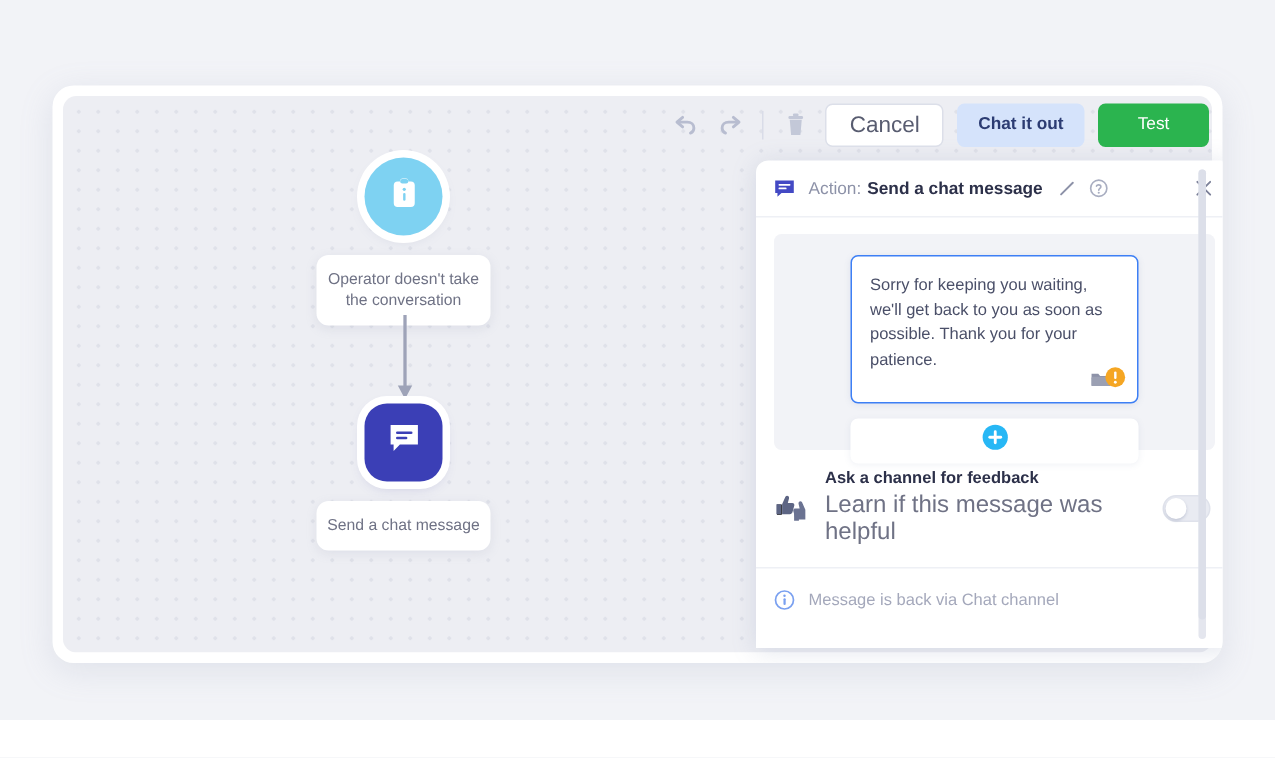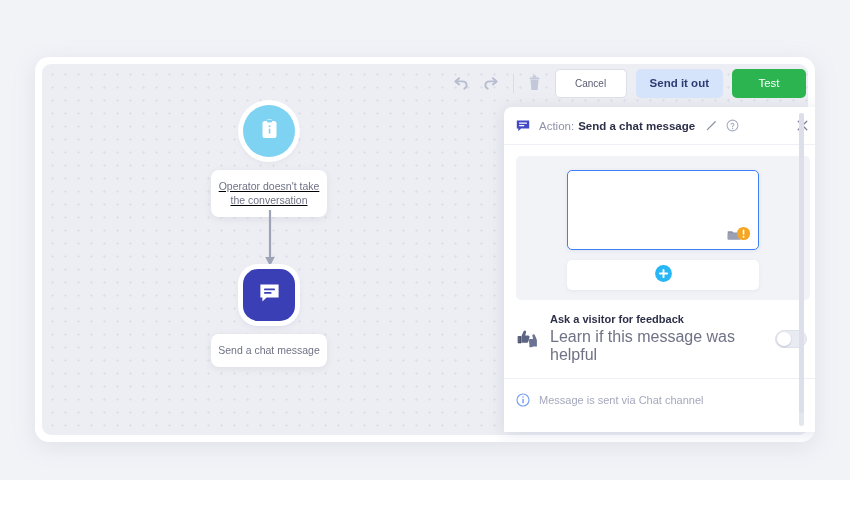--- a/index.html
+++ b/index.html
@@ -52,21 +52,21 @@
     background-size: 13px 13px;
     background-position: 4px 4px;
   }
 
   
   .node-wrap {
     position: absolute;
     width: 160px;
     text-align: center;
   }
-  #node-operator-wrap { left: 147px; top: 41px; text-decoration: underline; }
+  #node-operator-wrap { left: 147px; top: 41px; }
   #node-sendchat-wrap { left: 147px; top: 205px; }
 
   .node-circle {
     width: 52px;
     height: 52px;
     border-radius: 50%;
     margin: 0 auto;
     display: flex;
     align-items: center;
     justify-content: center;
@@ -133,21 +133,21 @@
     margin: 0 1px;
   }
   #cancel-button {
     height: 29px;
     min-width: 72px;
     padding: 0 15px;
     border: 1px solid #dcdfe9;
     border-radius: 5px;
     background: #ffffff;
     color: #585c70;
-    font-size: 10px;
+    font-size: 15px;
     font-family: "Liberation Sans", sans-serif;
     cursor: pointer;
     display: flex;
     align-items: center;
     justify-content: center;
   }
   #test-it-out-button {
     height: 29px;
     min-width: 74px;
     padding: 0 14px;
@@ -396,21 +396,21 @@
     </div>
     <div id="toolbar-divider"></div>
     <div class="tb-icon-btn">
       <svg width="15" height="17" viewBox="0 0 15 17">
         <rect x="2.6" y="2.4" width="9.8" height="2" rx="0.9" fill="#c3c8d8"></rect>
         <rect x="5.6" y="0.6" width="3.8" height="2" rx="0.9" fill="#c3c8d8"></rect>
         <path d="M3.5 4.9 H11.5 L10.6 15 H4.4 Z" fill="#c3c8d8"></path>
       </svg>
     </div>
     <button id="cancel-button">Cancel</button>
-    <button id="test-it-out-button">Send it out</button>
+    <button id="test-it-out-button">Chat it out</button>
     <button id="save-button">Test</button>
   </div>
 
   <div id="action-panel">
 
     <div id="panel-header">
       <span id="panel-header-chat-icon">
         <svg width="14" height="14" viewBox="0 0 14 14">
           <path d="M0.8 1.4 H13.2 V9.6 H5 L2.3 12.2 V9.6 H0.8 Z" fill="#4349c4"></path>
           <rect x="3" y="3.6" width="8" height="1.2" rx="0.6" fill="#ffffff"></rect>
@@ -433,20 +433,21 @@
       </span>
       <span id="close-panel-icon">
         <svg width="13" height="13" viewBox="0 0 13 13">
           <path d="M2.2 2.2 L10.8 10.8 M10.8 2.2 L2.2 10.8" stroke="#7c8199" stroke-width="1.25" stroke-linecap="round"></path>
         </svg>
       </span>
     </div>
 
     <div id="message-editor-area">
       <div id="message-bubble">
+        <span id="message-bubble-text">Sorry for keeping you waiting, we'll get back to you as soon as possible. Thank you for your patience.</span>
         <span id="attachment-badge-wrap">
           <span>
             <svg width="14" height="12" viewBox="0 0 14 12">
               <path d="M0.7 2.2 H5.2 L6.4 3.6 H13.3 V10.4 H0.7 Z" fill="#8d92a8"></path>
               <rect x="0.7" y="4.2" width="12.6" height="6.2" rx="0.9" fill="#9ba0b3"></rect>
             </svg>
           </span>
           <span style="margin-left:-5px;">
             <svg width="15" height="15" viewBox="0 0 15 15">
               <circle cx="7.5" cy="7.5" r="6.6" fill="#f5a623"></circle>
@@ -473,35 +474,35 @@
           <path d="M2 7.4 H5.2 V14.2 H2 Z" fill="#5d6party"></path>
           <path d="M1.6 7.2 H4.8 V13.8 H1.6 Z" fill="#5d6584"></path>
           <path d="M5.4 7.2 L7.6 2.2 C8.6 0.9 10.4 1.8 10 3.4 L9.2 6.4 H12.2 C13.2 6.4 13.8 7.2 13.5 8.2 L12.4 12.2 C12.2 13.2 11.4 13.8 10.5 13.8 H5.4 Z" fill="#5d6584"></path>
           <path d="M16.6 18.2 H13.4 V11.6 H16.6 Z" fill="#6b7392"></path>
           <path d="M13 11.6 L10.9 16.6 C10 17.9 8.2 17 8.6 15.4 L9.3 12.4 H6.4 C5.4 12.4 4.8 11.6 5.1 10.6" fill="#6b7392" opacity="0"></path>
           <path d="M13 18.2 L10.9 13.2 C10 11.9 8.2 12.8 8.6 14.4 L9.3 17.4 H6.4 C5.4 17.4 4.8 16.6 5.1 15.6" fill="#6b7392" opacity="0"></path>
           <path d="M12.9 12.3 L15.1 17.4 C16 18.7 17.8 17.8 17.4 16.2 L16.7 13.2 H19.6 C20.6 13.2 21.2 12.4 20.9 11.4 L19.8 7.4 C19.6 6.4 18.8 5.8 17.9 5.8 H12.9 Z" fill="#6b7392" transform="rotate(180 16.9 11.6)"></path>
         </svg>
       </span>
       <span id="feedback-texts">
-        <span id="feedback-title">Ask a visitor for feedback</span>
+        <span id="feedback-title">Ask a channel for feedback</span>
         <span id="feedback-subtitle">Learn if this message was helpful</span>
       </span>
       <span id="feedback-toggle"></span>
     </div>
 
     <div id="channel-note-row">
       <span id="info-circle-icon">
         <svg width="14" height="14" viewBox="0 0 14 14">
           <circle cx="7" cy="7" r="6" fill="none" stroke="#7aa0f0" stroke-width="1.15"></circle>
           <circle cx="7" cy="4.1" r="0.82" fill="#7aa0f0"></circle>
           <rect x="6.3" y="5.8" width="1.5" height="4.6" rx="0.75" fill="#7aa0f0"></rect>
         </svg>
       </span>
-      <span id="channel-note-text">Message is sent via Chat channel</span>
+      <span id="channel-note-text">Message is back via Chat channel</span>
     </div>
   </div>
 
   <div id="panel-scrollbar-track">
     <div id="panel-scrollbar-thumb"></div>
   </div>
 
 </div>
 
 </body></html>

